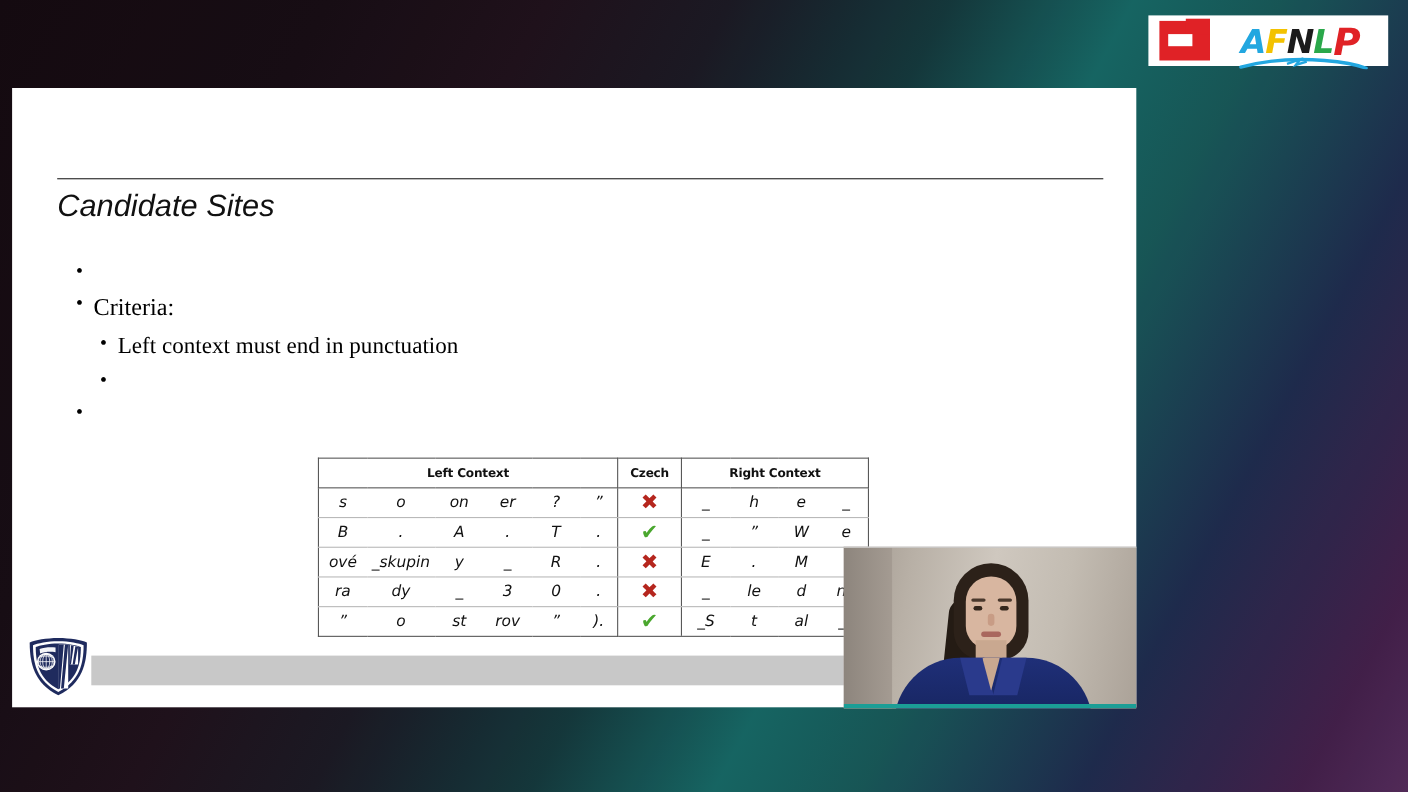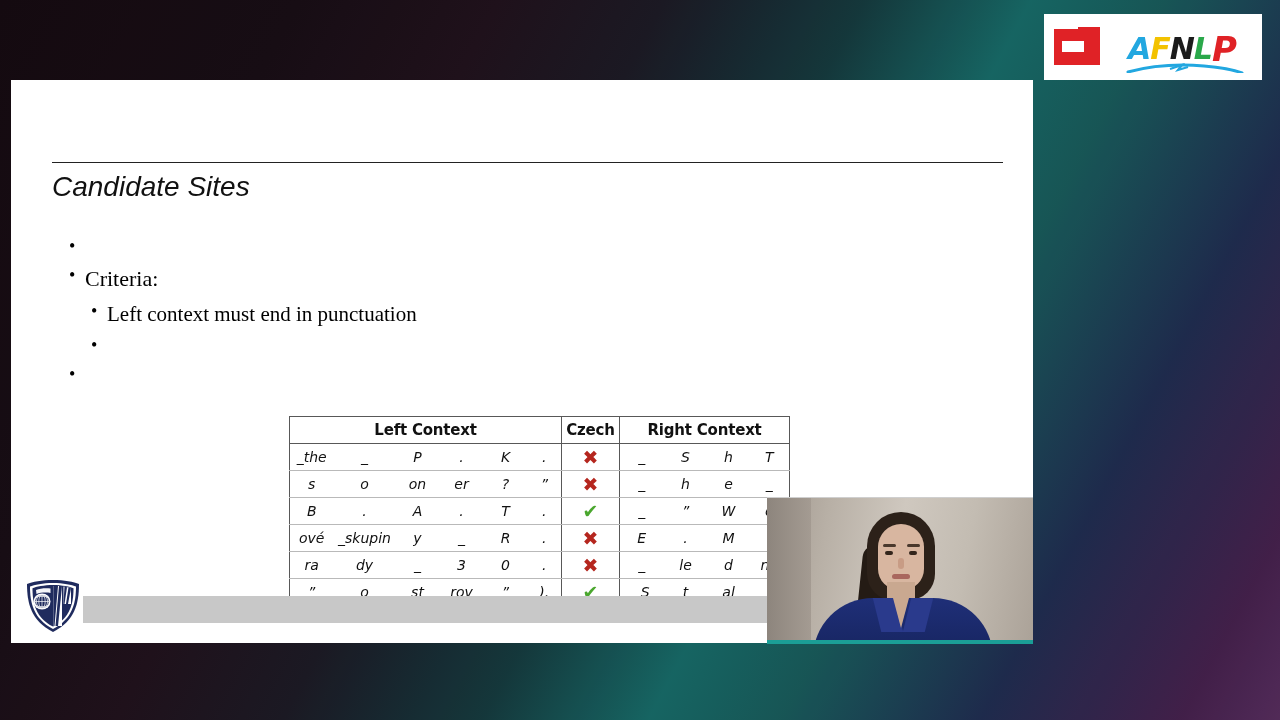--- a/index.html
+++ b/index.html
@@ -45,21 +45,21 @@
         rgba(214,110,236,0.35) 100%);
     mix-blend-mode: screen;
   }
 
   
   .logo-plate {
     position: absolute;
     left: 1044px;
     top: 14px;
     width: 218px;
-    height: 66px;
+    height: 46px;
     background: #ffffff;
     display: flex;
     align-items: center;
     padding: 12px 6px;
     box-sizing: border-box;
   }
   .logo-mark {
     width: 62px;
     height: 40px;
     position: relative;
@@ -186,21 +186,21 @@
     background: #fff;
   }
   table.ctx th, table.ctx td {
     border: 1px solid #585858;
     text-align: center;
     vertical-align: middle;
     padding: 0;
     overflow: hidden;
   }
   table.ctx th {
-    font-size: 15px;
+    font-size: 11px;
     font-weight: bold;
     color: #111;
     height: 26px;
     letter-spacing: -0.2px;
   }
   table.ctx td {
     height: 26px;
     font-size: 14px;
     font-style: italic;
     color: #111;
@@ -418,33 +418,20 @@
             <col style="width:40px">
         </colgroup>
         <thead>
           <tr>
             <th colspan="6">Left Context</th>
             <th>Czech</th>
             <th colspan="4">Right Context</th>
           </tr>
         </thead>
         <tbody id="ctx-body">
-            <tr>
-              <td class="edge-l">_the</td>
-              <td>_</td>
-              <td>P</td>
-              <td>.</td>
-              <td>K</td>
-              <td class="sep-r">.</td>
-              <td><span class="mark-x" style="color: rgb(181, 38, 30);">✖</span></td>
-              <td class="sep-l">_</td>
-              <td>S</td>
-              <td>h</td>
-              <td class="edge-r">T</td>
-            </tr>
             <tr>
               <td class="edge-l">s</td>
               <td>o</td>
               <td>on</td>
               <td>er</td>
               <td>?</td>
               <td class="sep-r">”</td>
               <td><span class="mark-x" style="color: rgb(181, 38, 30);">✖</span></td>
               <td class="sep-l">_</td>
               <td>h</td>

